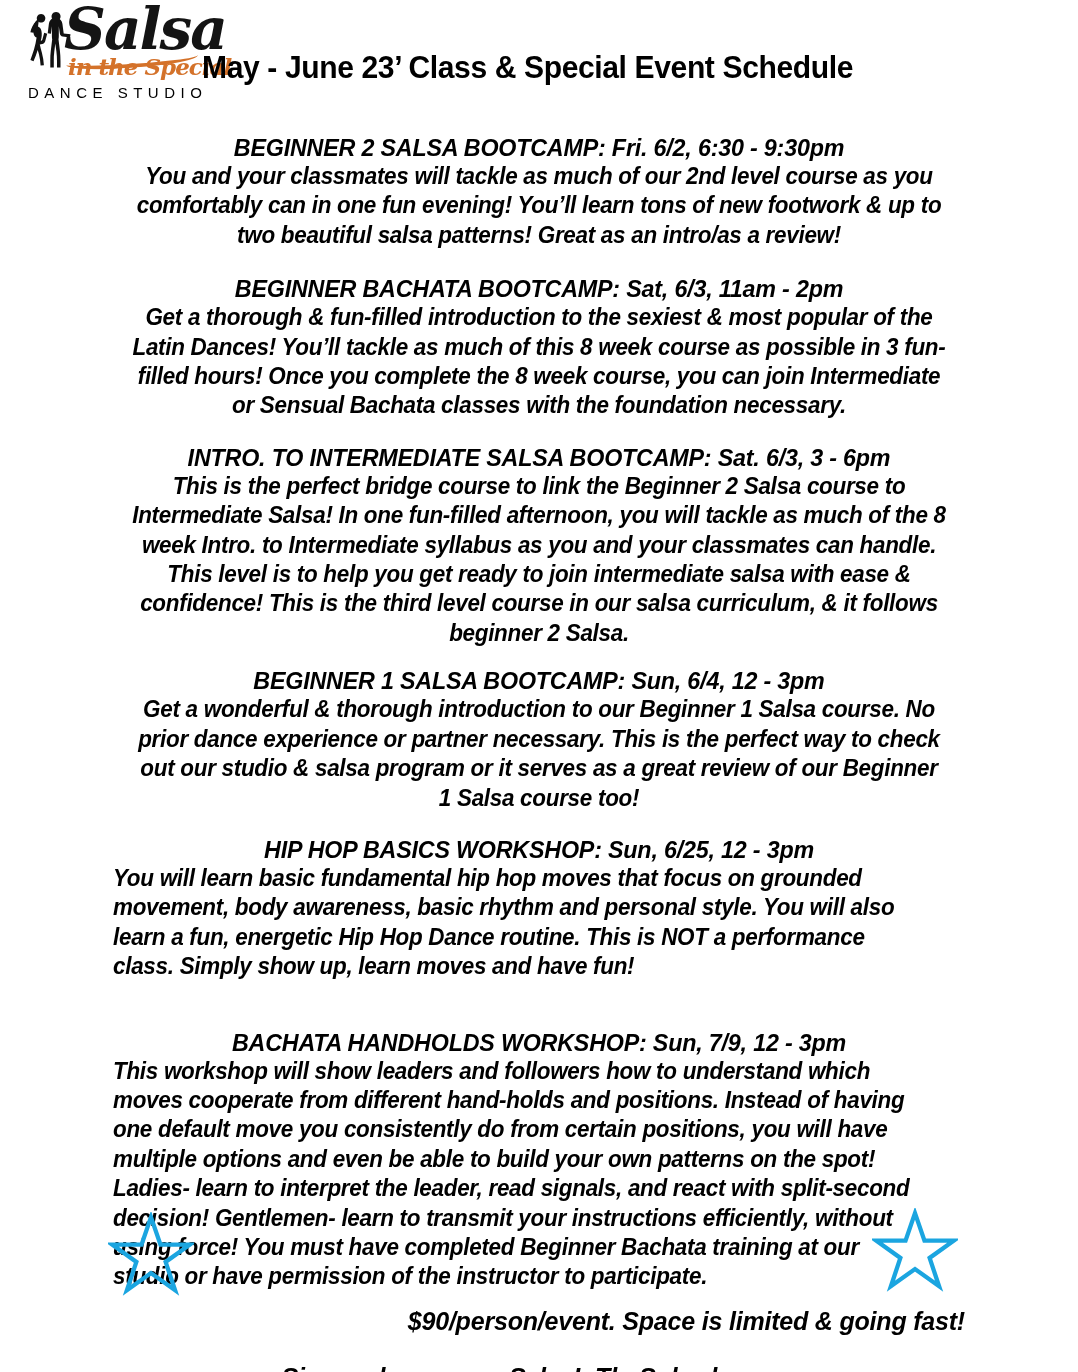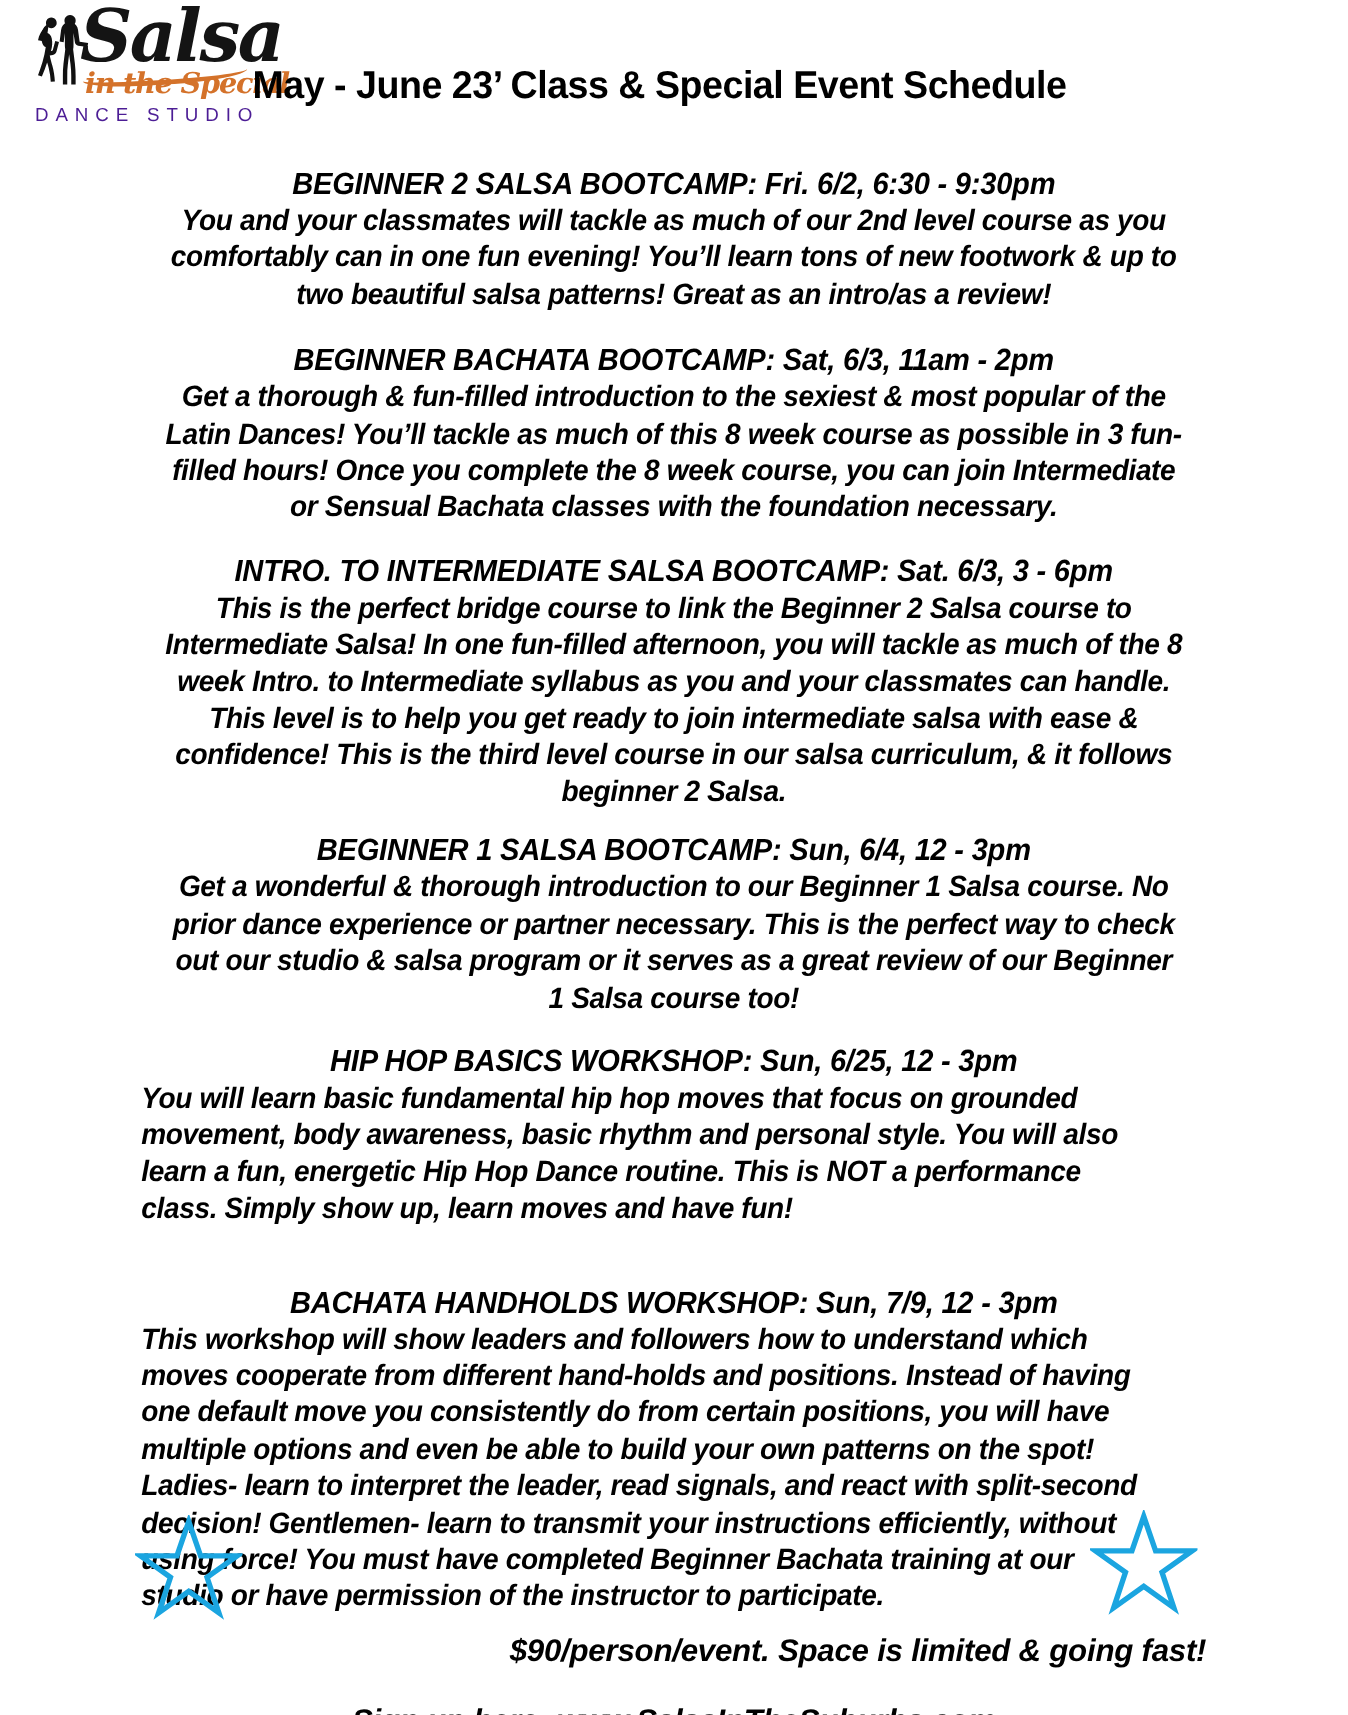--- a/index.html
+++ b/index.html
@@ -52,21 +52,21 @@
     font-size:23px; line-height:26px;
     color:#d4722a;
     white-space:nowrap;
     letter-spacing:-1px;
   }
   .logo-studio {
     position:absolute; left:14px; top:84px;
     font-family:"Liberation Sans", sans-serif;
     font-size:15px; font-weight:400;
     letter-spacing:5.5px;
-    color:#4c1d95;
+    color:#000000;
     white-space:nowrap;
   }
   .header-title {
     font-family:"Liberation Sans", sans-serif;
     font-weight:700;
     font-size:31px;
     line-height:31px;
     letter-spacing:-0.4px;
     color:#000;
     margin-top:52px;

